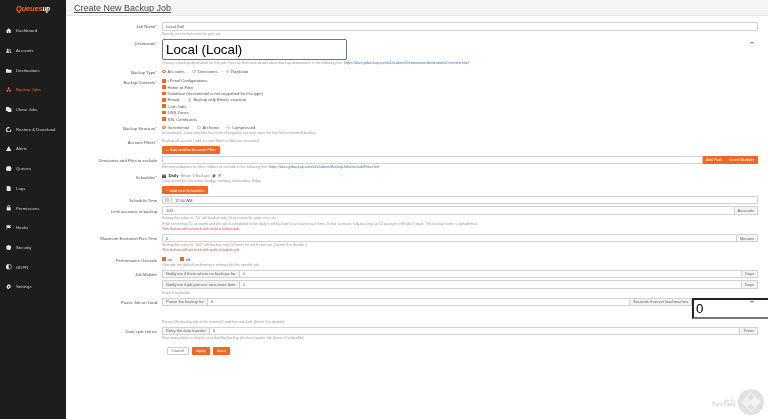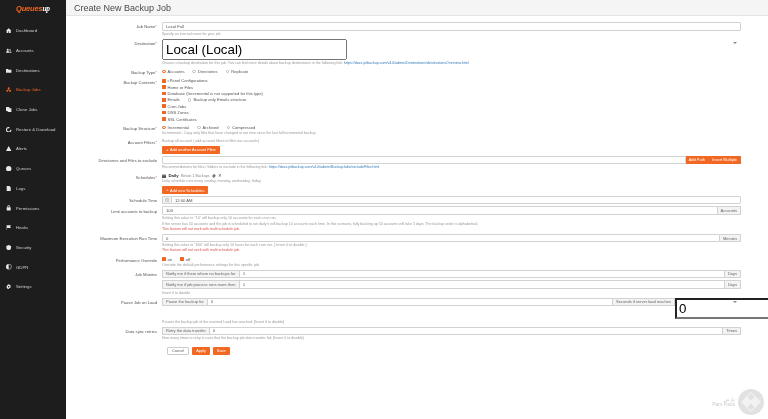--- a/index.html
+++ b/index.html
@@ -45,24 +45,24 @@
   .nav-item.active { color: #f26722; }
   .nav-item.active .ico svg { fill: #f26722; }
 
   
   .main { flex: 1; height: 419px; background: #ffffff; position: relative; }
   .topbar {
     height: 16px; background: #f5f5f5;
     display: flex; align-items: center; padding-left: 8px;
     border-bottom: 1px solid #e4e4e4;
   }
-  .page-title { font-size: 9px; color: #4a4a4a; font-weight: 400; }
+  .page-title { font-size: 9px; color: #4a4a4a; font-weight: 400; text-decoration: underline; }
 
   .content {
-    padding: 6px 27px 4px 10px;
+    padding: 6px 10px 4px 10px;
     height: 403px; overflow: hidden;
   }
 
   .row { display: flex; margin-bottom: 2px; align-items: flex-start; }
   .lbl {
     width: 86px; min-width: 86px; text-align: right;
     padding-right: 5px; padding-top: 2.4px;
     font-size: 4.2px; color: #555; line-height: 1.25;
   }
   .req { color: #e2574c; }

